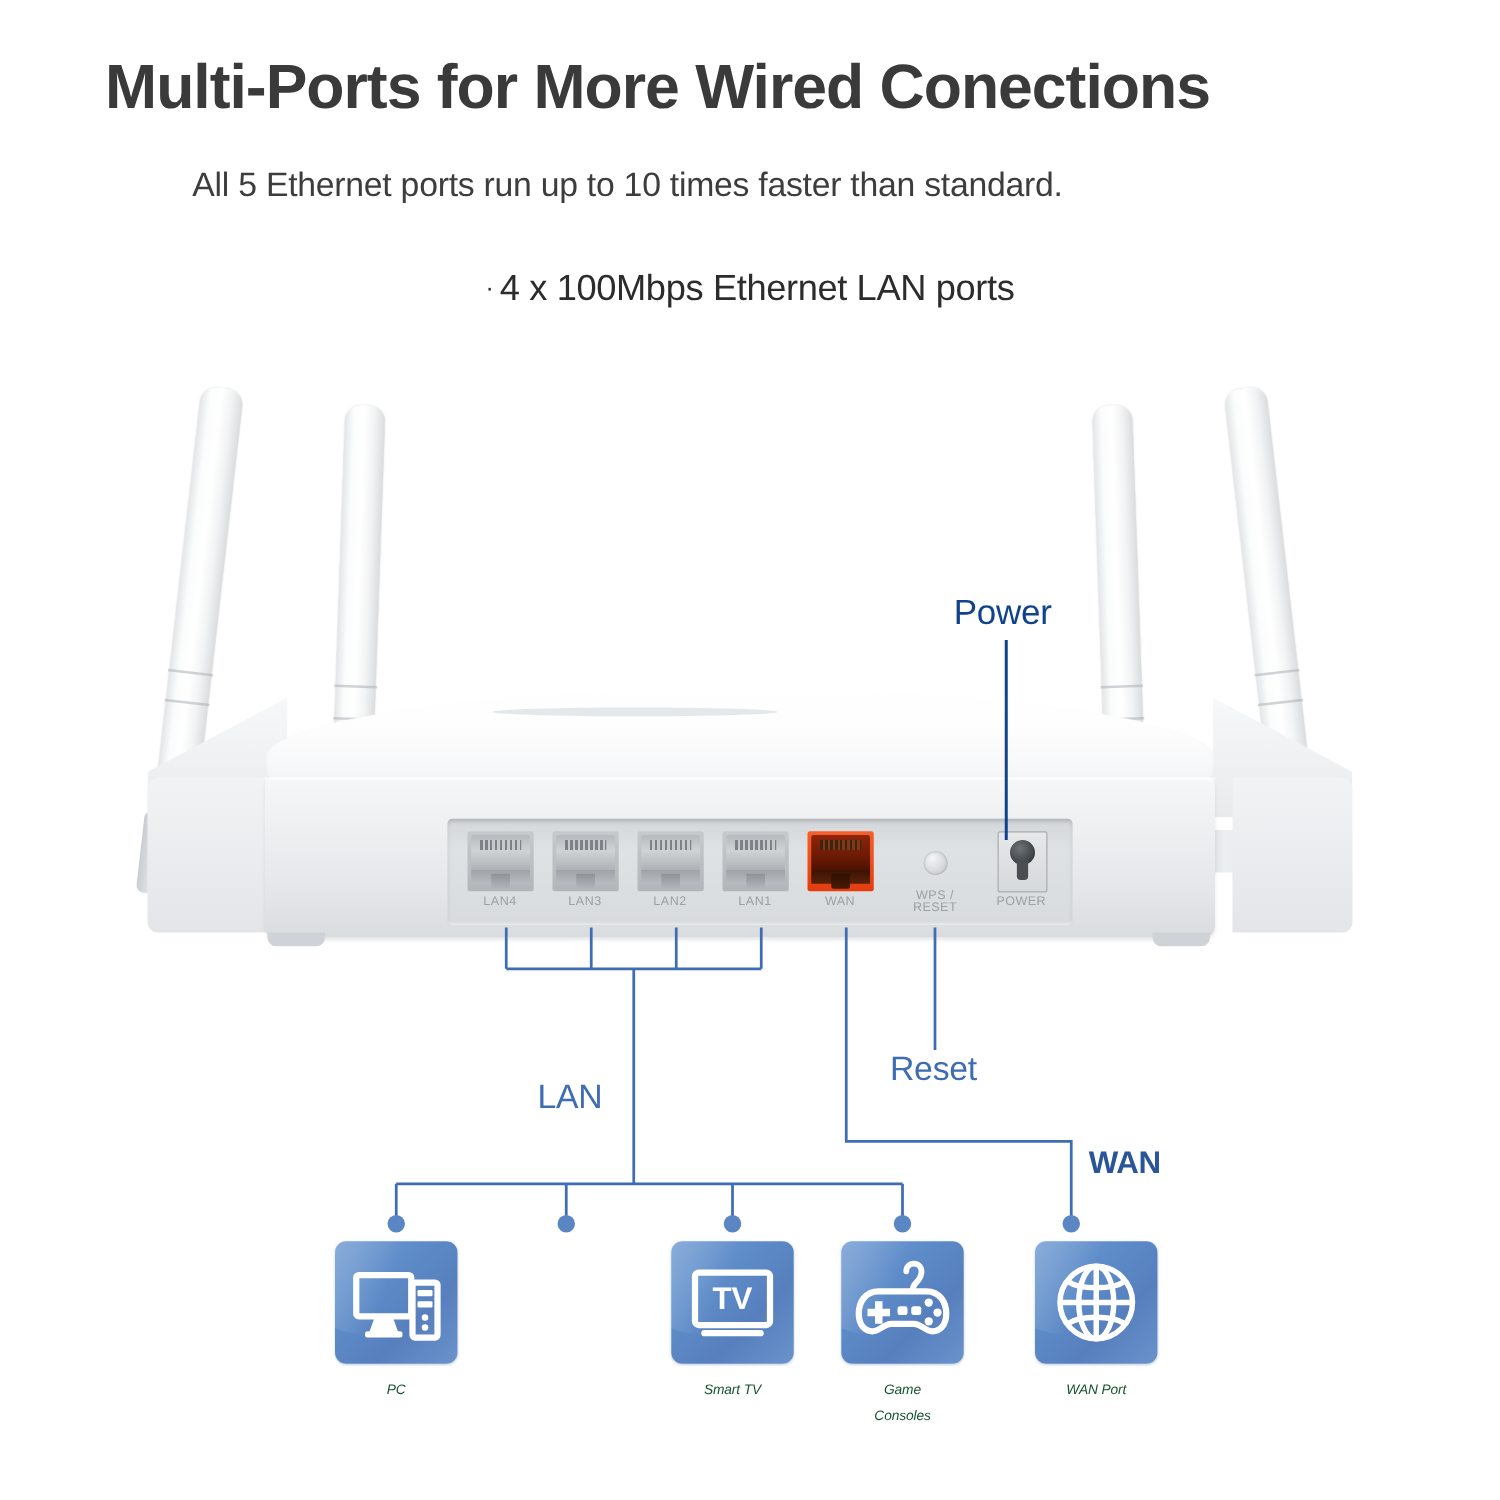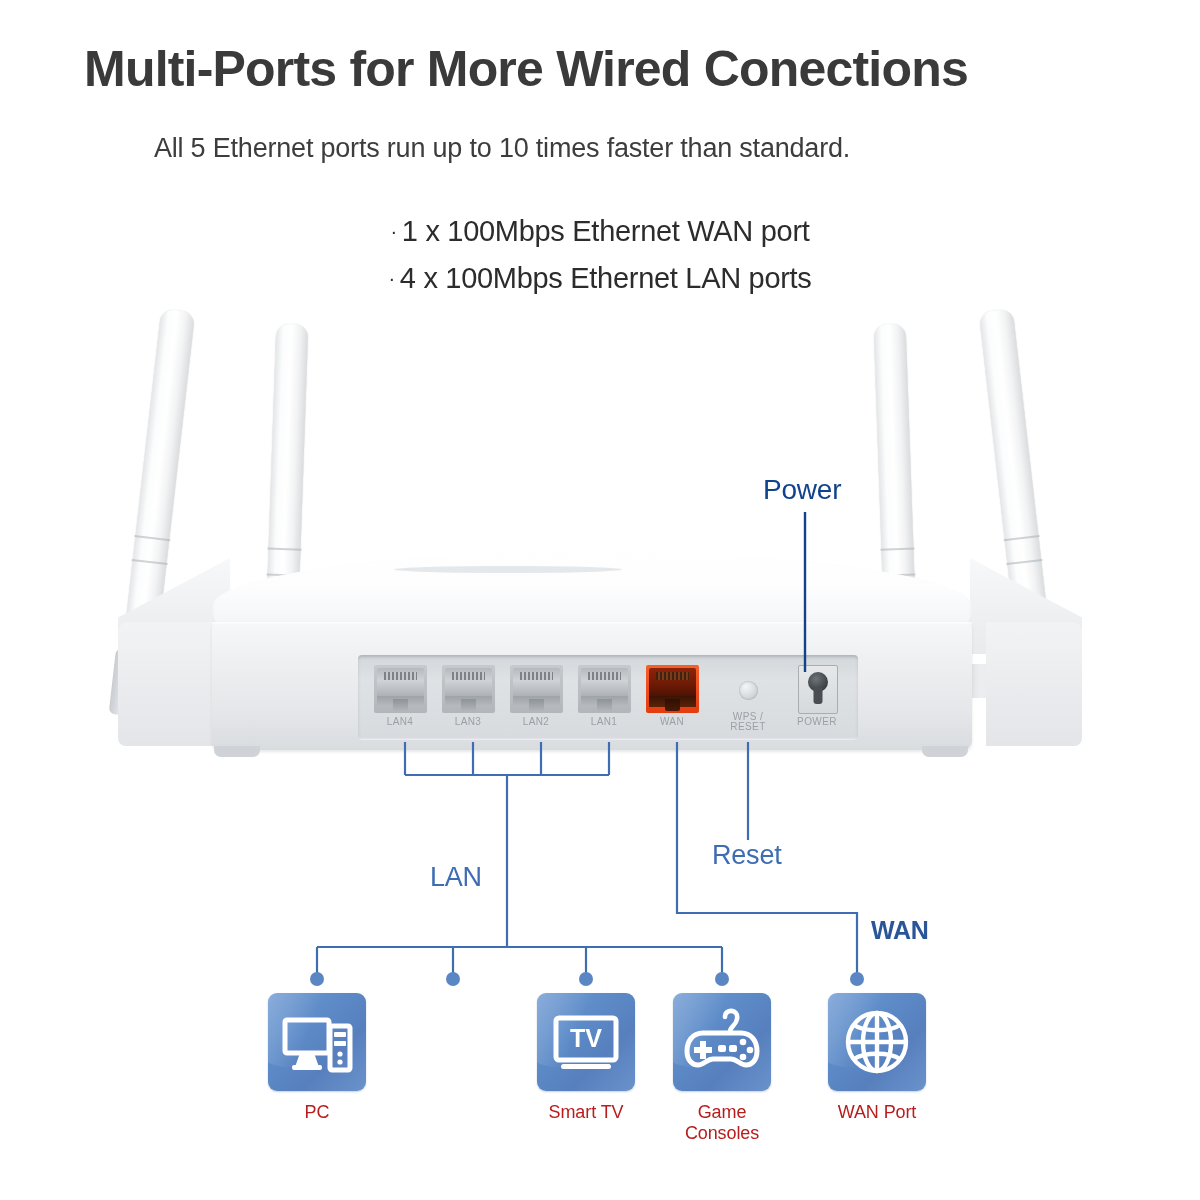--- a/index.html
+++ b/index.html
@@ -320,36 +320,36 @@
   }
   .tile svg {
     position: absolute;
     left: 0; top: 0;
     width: 98px;
     height: 98px;
   }
   .dev-label {
     margin-top: 11px;
     text-align: center;
-    font-size: 18px;
+    font-size: 11px;
     line-height: 21px;
-    color: #b91c1c;
+    color: #14532d;
     letter-spacing: -0.1px;
+    font-style: italic;
   }
 </style>
 </head>
 <body>
 
 <div id="stage">
 
   <div class="headline">Multi-Ports for More Wired Conections</div>
   <div class="subhead">All 5 Ethernet ports run up to 10 times faster than standard.</div>
 
   <div class="bullets">
-    <div class="bullet-line"><span class="dot">·</span><span>1  x 100Mbps Ethernet WAN port</span></div>
     <div class="bullet-line"><span class="dot">·</span><span>4 x 100Mbps Ethernet LAN ports</span></div>
   </div>
 
   <div id="router">
 
     <div class="ant" style="left:116px; top:8px; width:34px; height:400px; transform:rotate(6.5deg); transform-origin:50% 100%;">
       <div class="joint" style="top:228px;"></div>
       <div class="joint" style="top:252px;"></div>
     </div>
     <div class="ant-base" style="left:116px; top:350px; width:36px; height:66px; transform:rotate(6.5deg); transform-origin:50% 0;">

